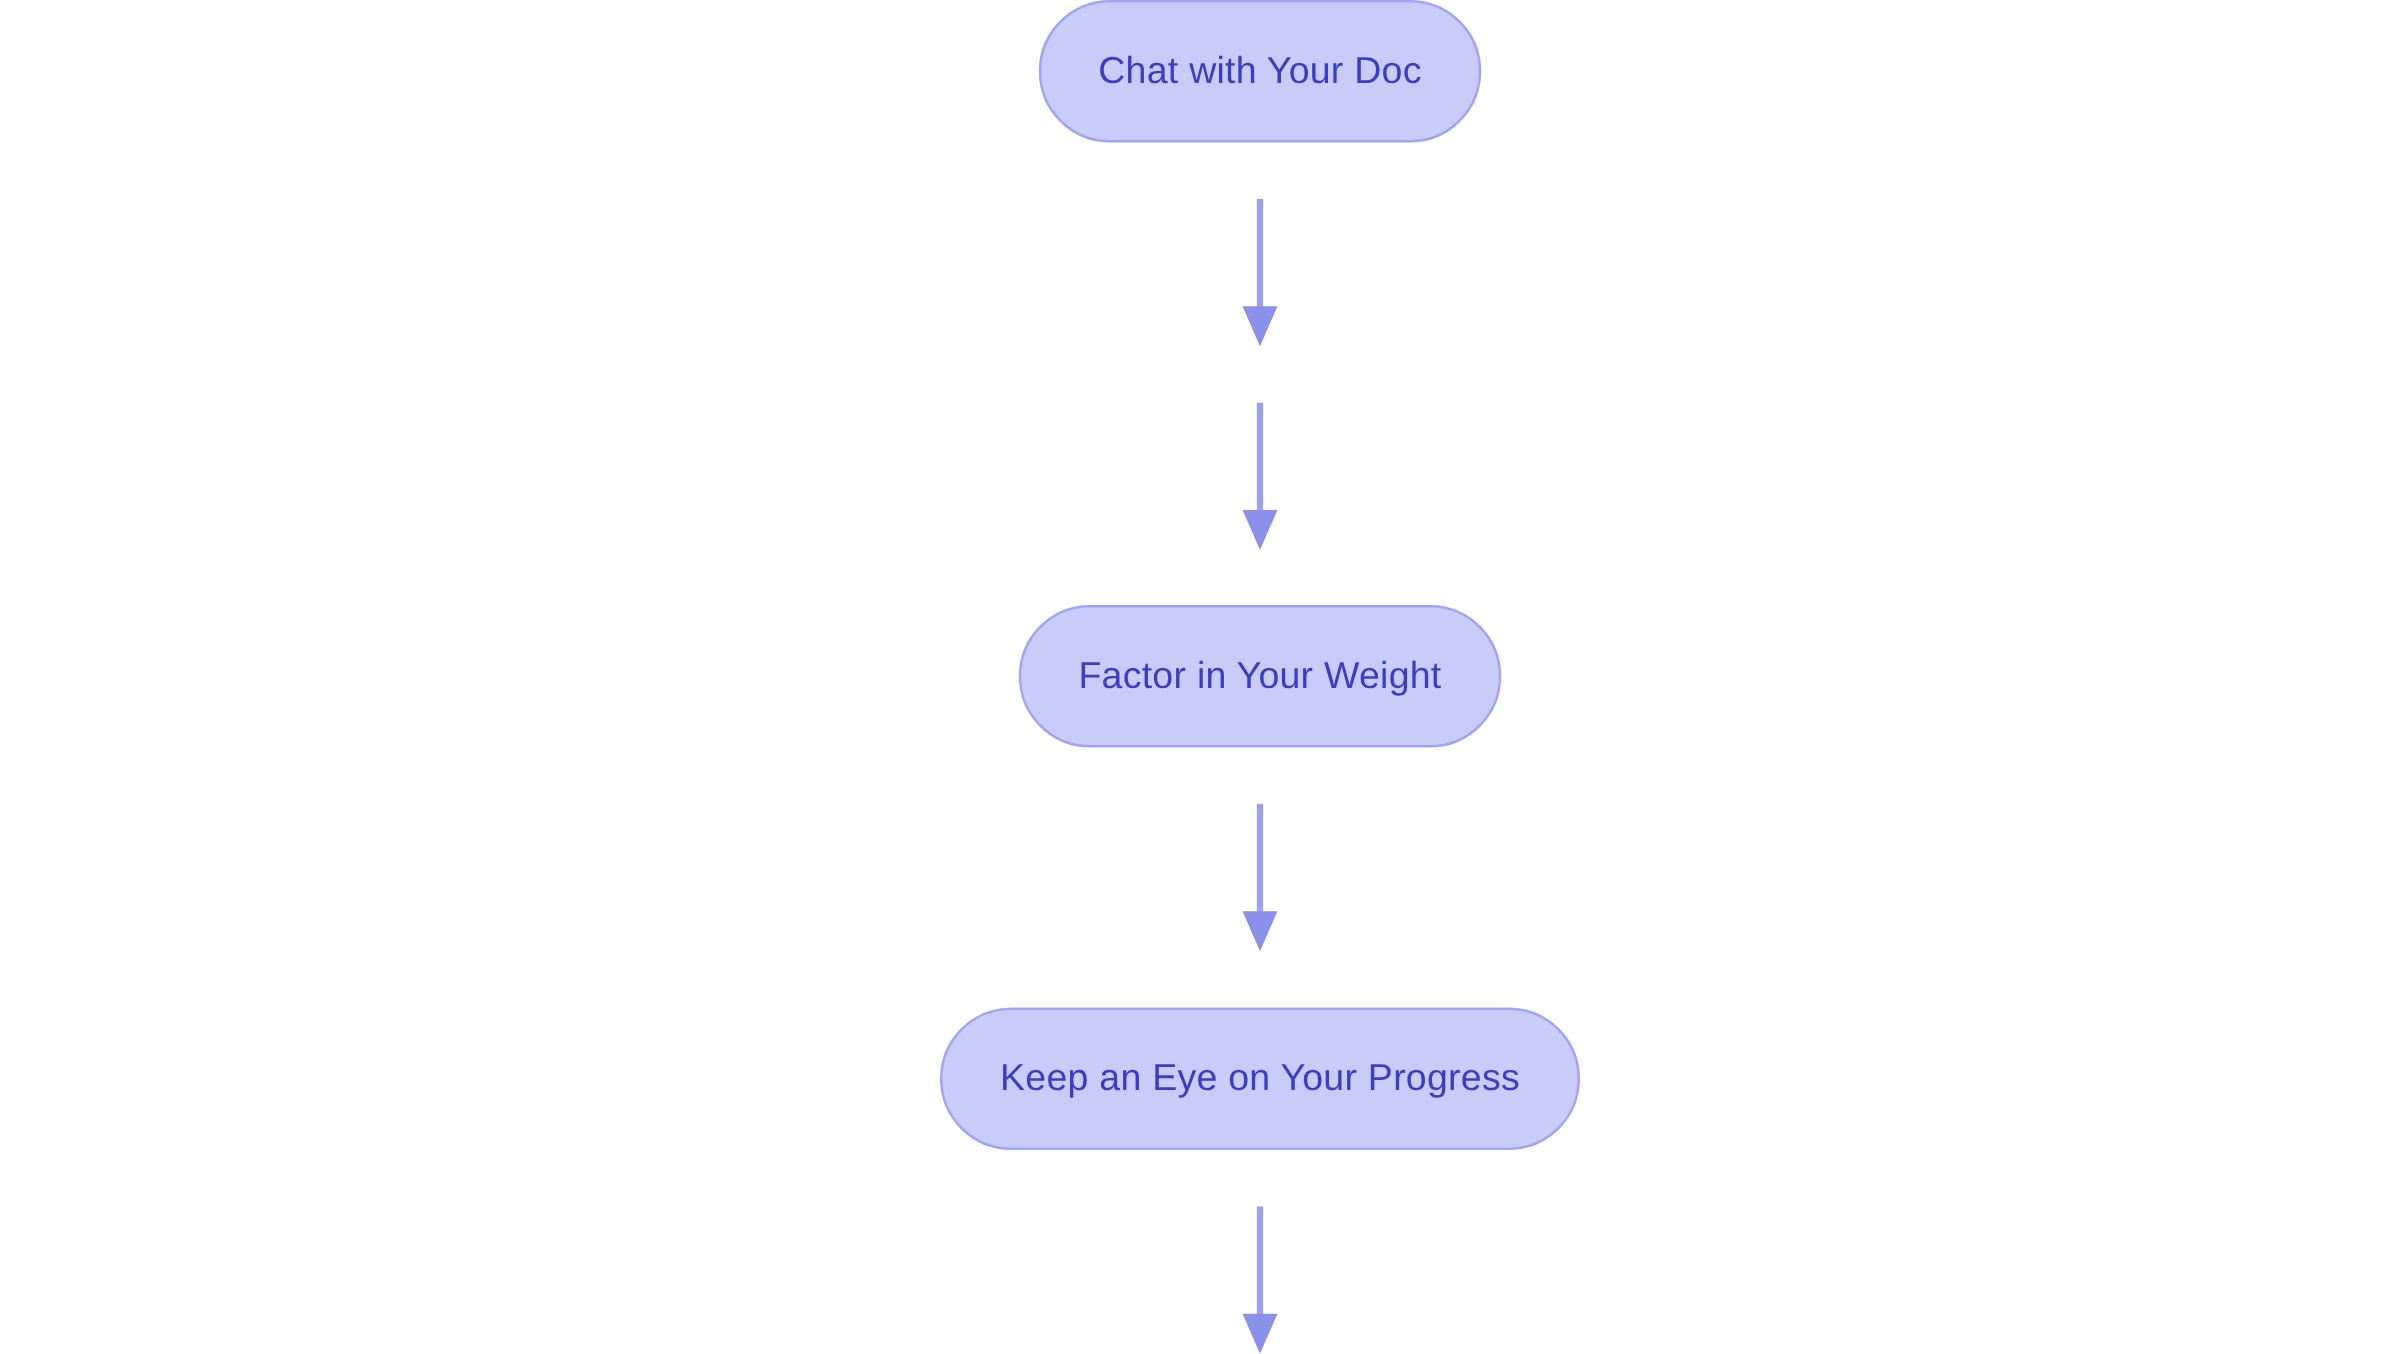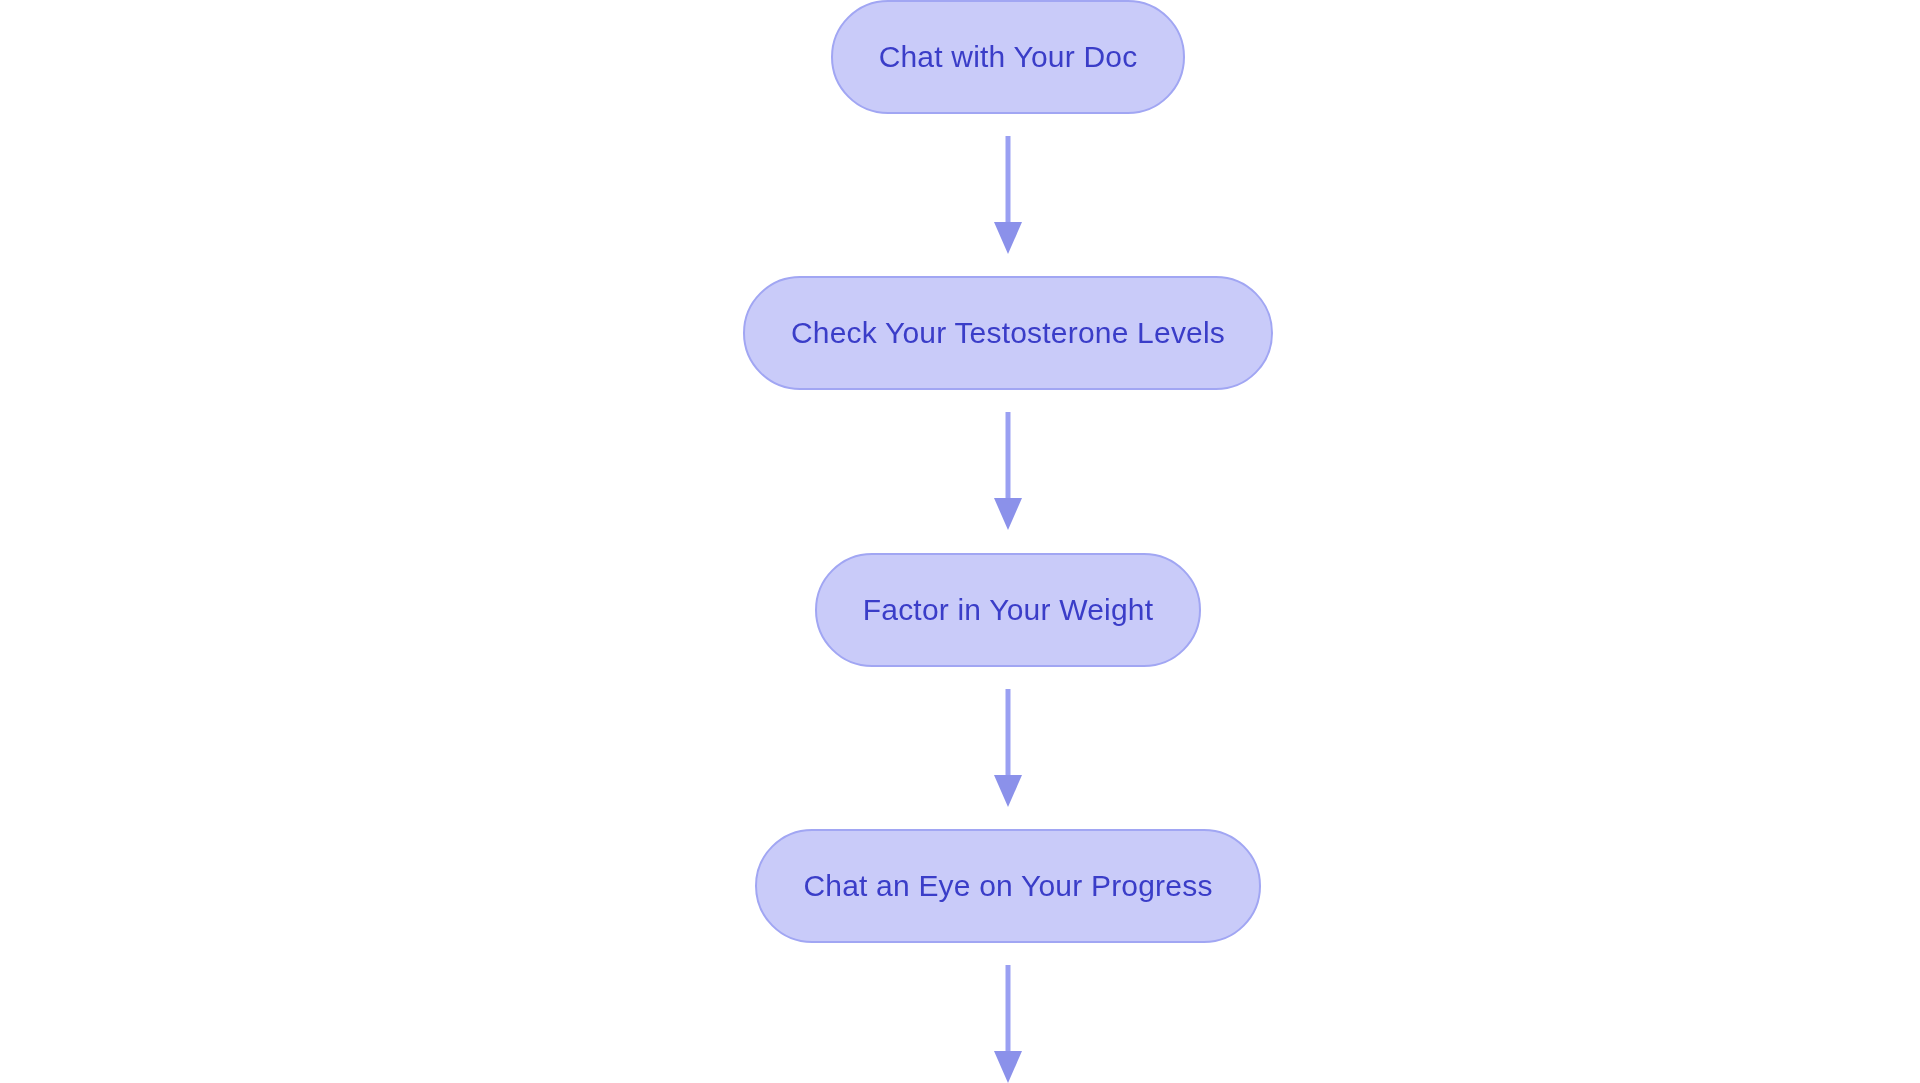--- a/index.html
+++ b/index.html
@@ -70,44 +70,41 @@
     <span class="node-label">Chat with Your Doc</span>
   </div>
 
   <div class="flow-edge">
     <svg width="30" height="118" viewBox="0 0 30 118" aria-hidden="true">
       <line x1="15" y1="0" x2="15" y2="88"></line>
       <polygon points="1,86 29,86 15,118"></polygon>
     </svg>
   </div>
 
-  <div class="flow-node">
-    <span class="node-label">Check Your Testosterone Levels</span>
-  </div>
 
   <div class="flow-edge">
     <svg width="30" height="118" viewBox="0 0 30 118" aria-hidden="true">
       <line x1="15" y1="0" x2="15" y2="88"></line>
       <polygon points="1,86 29,86 15,118"></polygon>
     </svg>
   </div>
 
   <div class="flow-node">
     <span class="node-label">Factor in Your Weight</span>
   </div>
 
   <div class="flow-edge">
     <svg width="30" height="118" viewBox="0 0 30 118" aria-hidden="true">
       <line x1="15" y1="0" x2="15" y2="88"></line>
       <polygon points="1,86 29,86 15,118"></polygon>
     </svg>
   </div>
 
   <div class="flow-node">
-    <span class="node-label">Chat an Eye on Your Progress</span>
+    <span class="node-label">Keep an Eye on Your Progress</span>
   </div>
 
   <div class="flow-edge">
     <svg width="30" height="118" viewBox="0 0 30 118" aria-hidden="true">
       <line x1="15" y1="0" x2="15" y2="88"></line>
       <polygon points="1,86 29,86 15,118"></polygon>
     </svg>
   </div>
 
 

